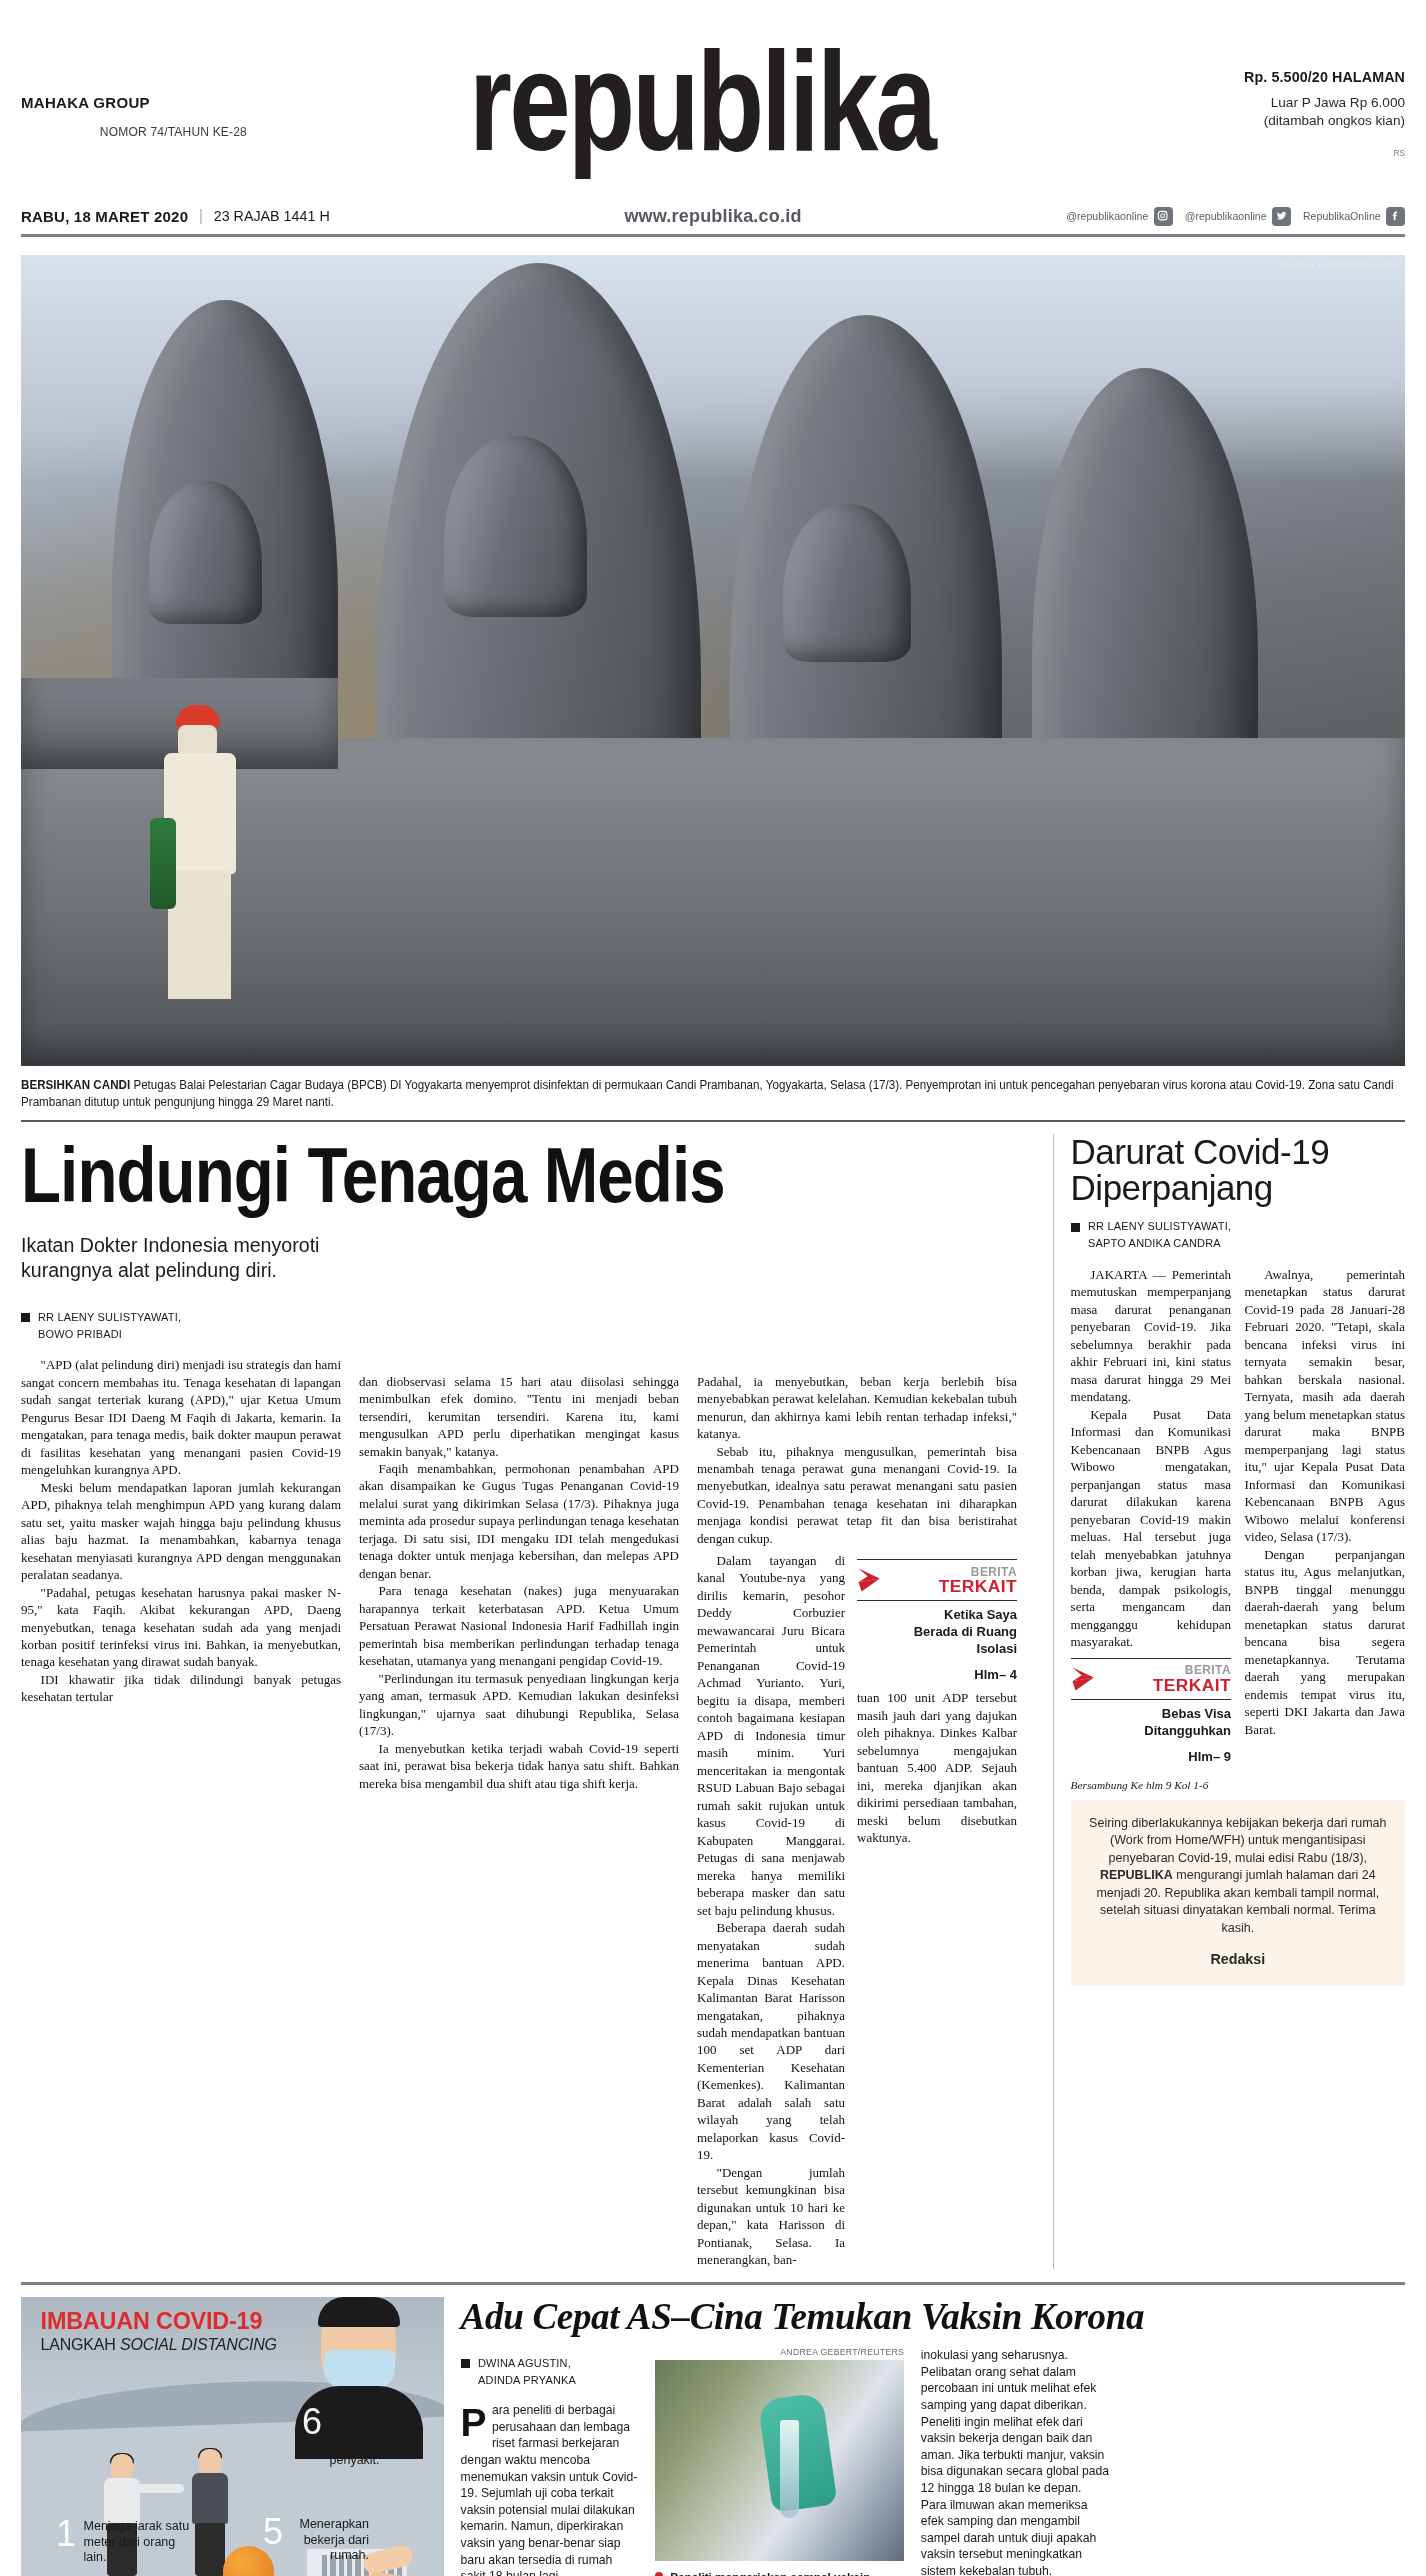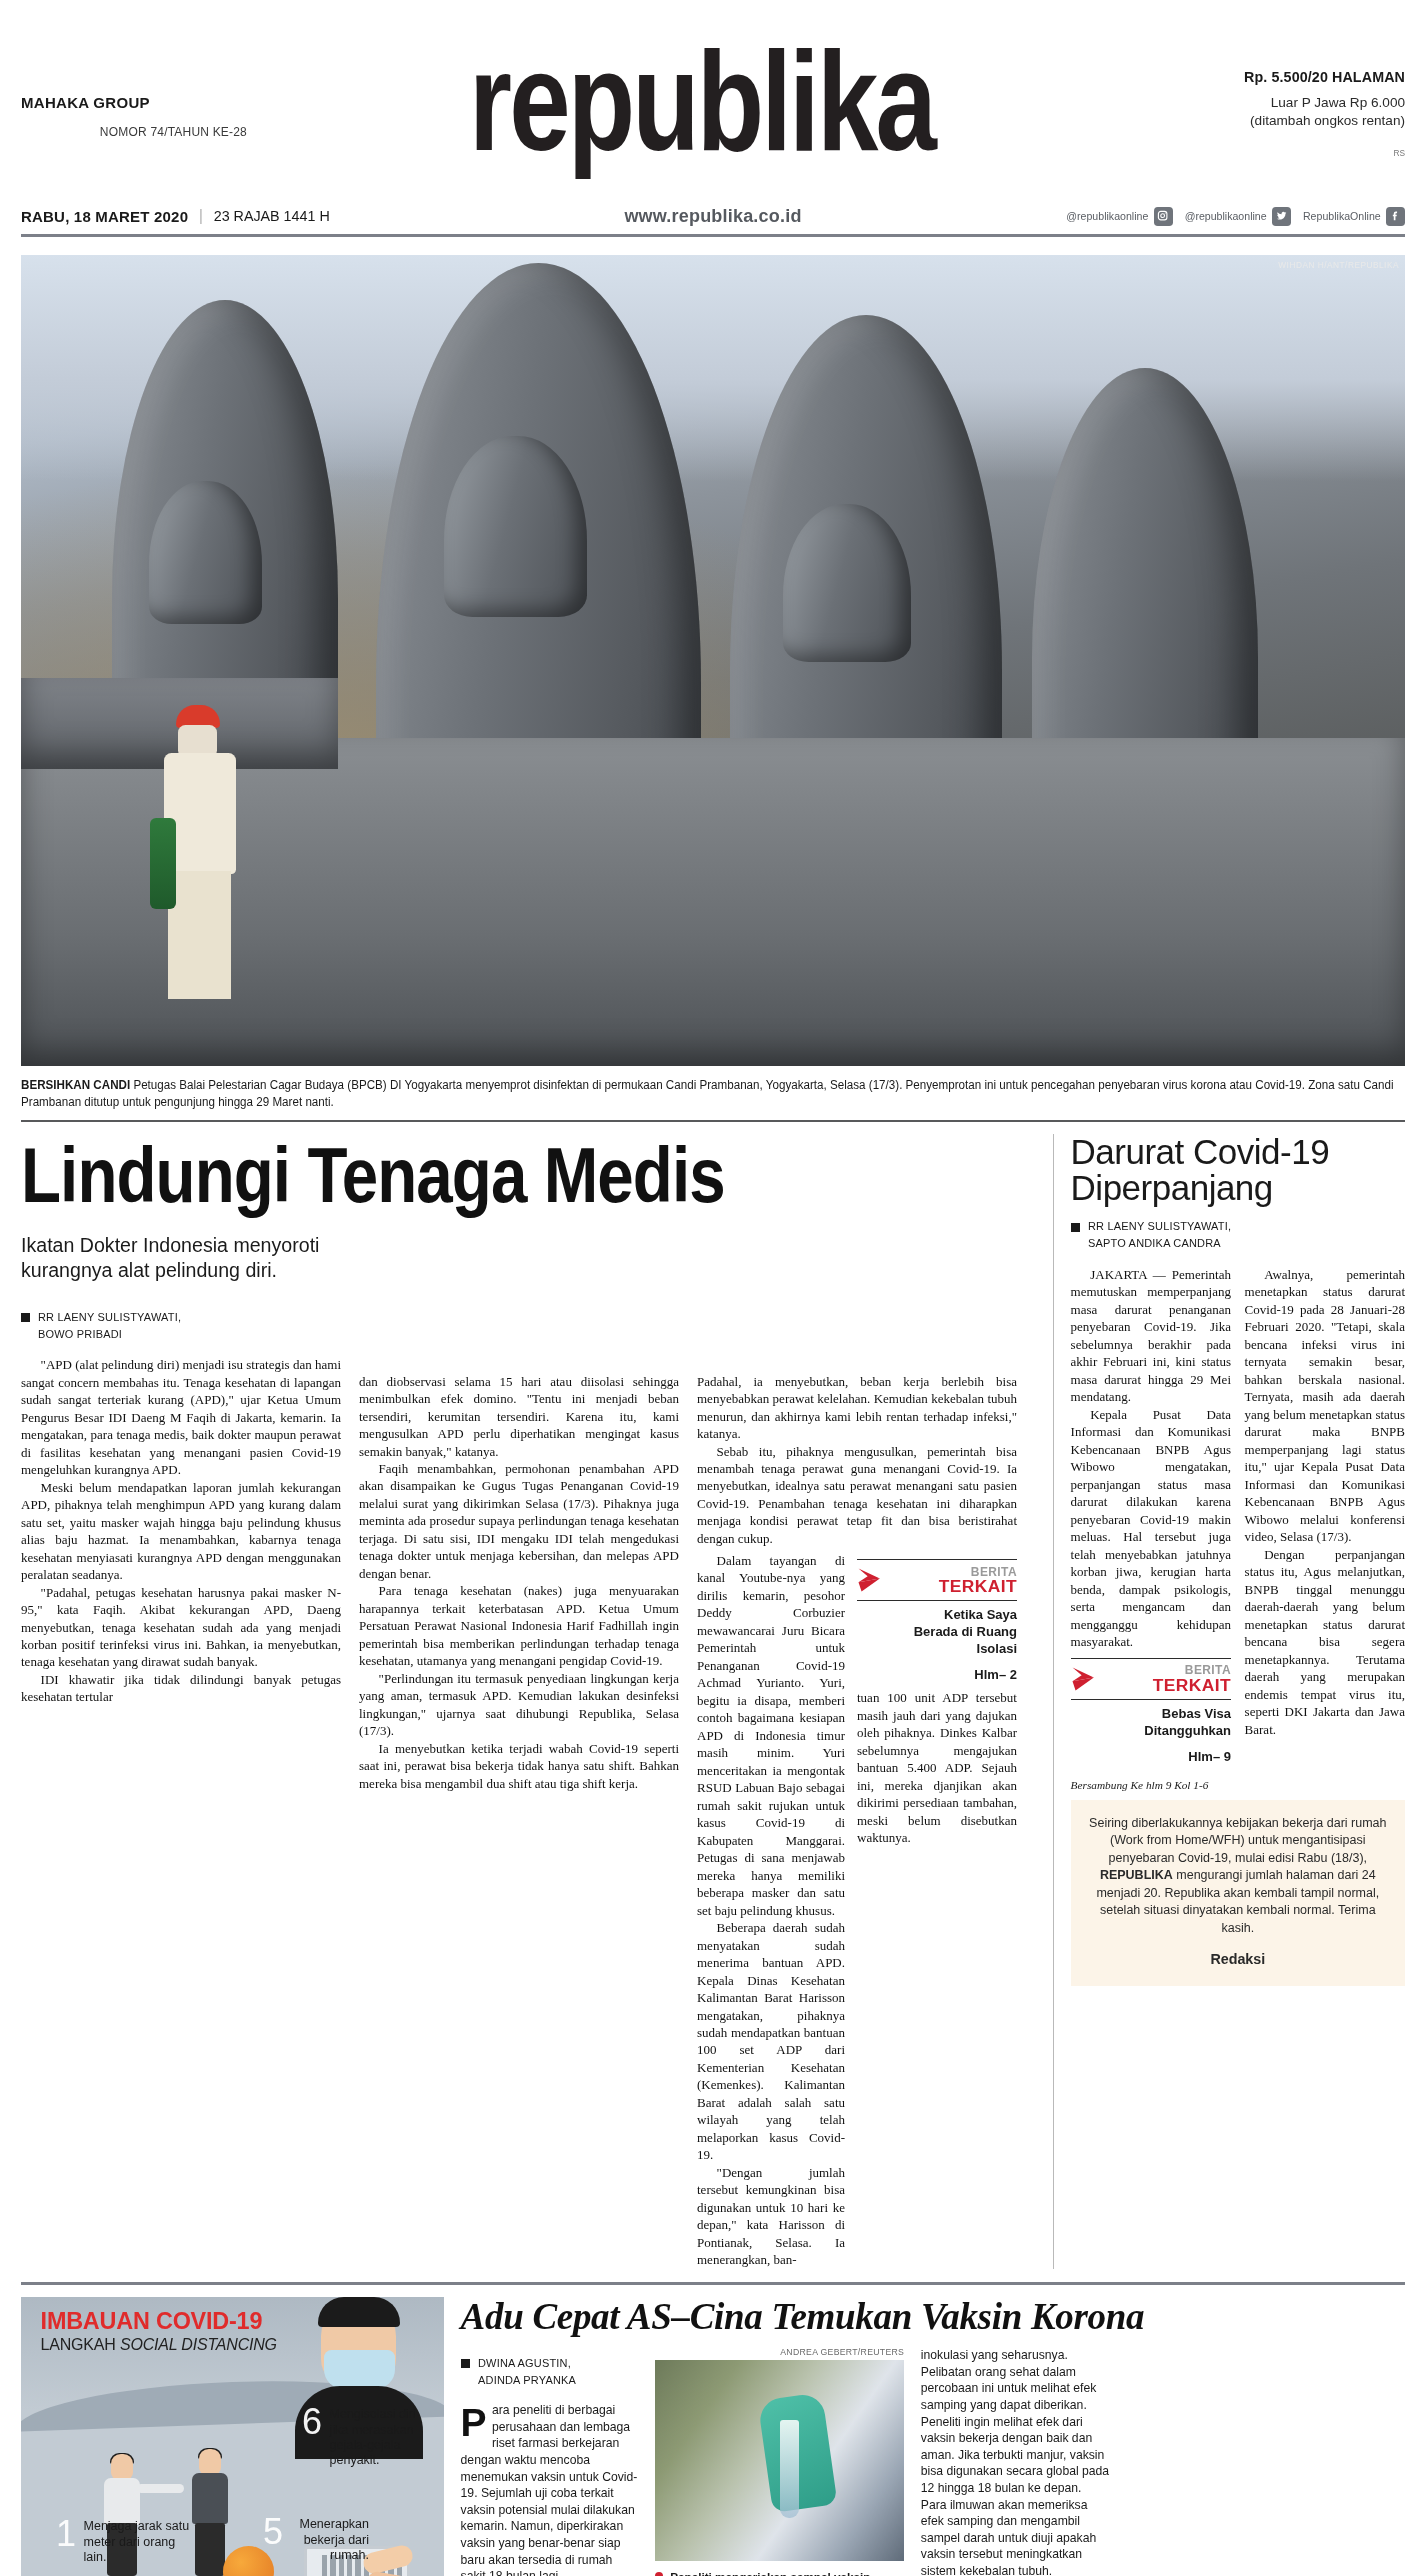--- a/index.html
+++ b/index.html
@@ -246,21 +246,21 @@
     <div class="mh-left">
       <div class="mh-group">MAHAKA GROUP</div>
       <div class="mh-nomor">NOMOR 74/TAHUN KE-28</div>
     </div>
     <div class="mh-center">
       <div class="logo">republika</div>
     </div>
     <div class="mh-right">
       <div class="mh-price">Rp. 5.500/20 HALAMAN</div>
       <div class="mh-sub">Luar P Jawa Rp 6.000</div>
-      <div class="mh-sub" style="margin-top:0">(ditambah ongkos rentan)</div>
+      <div class="mh-sub" style="margin-top:0">(ditambah ongkos kian)</div>
     </div>
     <div class="mh-rs">RS</div>
   </div>
 
   <div class="datebar">
     <span class="db-date">RABU, 18 MARET 2020</span>
     <span class="db-sep">|</span>
     <span class="db-hijri">23 RAJAB 1441 H</span>
     <span class="db-web">www.republika.co.id</span>
     <span class="db-social">
@@ -378,21 +378,21 @@
                   </svg>
                 </span>
                 <span class="tt">
                   <div class="t1">BERITA</div>
                   <div class="t2">TERKAIT</div>
                 </span>
               </div>
               <div class="terkait-title" style="white-space:pre-line">Ketika Saya
 Berada di Ruang
 Isolasi</div>
-              <div class="terkait-hlm">Hlm– 2</div>
+              <div class="terkait-hlm">Hlm– 4</div>
               <div class="bodytext">
                 <p class="noindent">tuan 100 unit ADP tersebut masih jauh dari yang dajukan oleh pihaknya. Dinkes Kalbar sebelumnya mengajukan bantuan 5.400 ADP. Sejauh ini, mereka djanjikan akan dikirimi persediaan tambahan, meski belum disebutkan waktunya.</p>
               </div>
             </div>
           </div>
         </div>
       </div>
     </div>
 
     <div class="right-rail">

